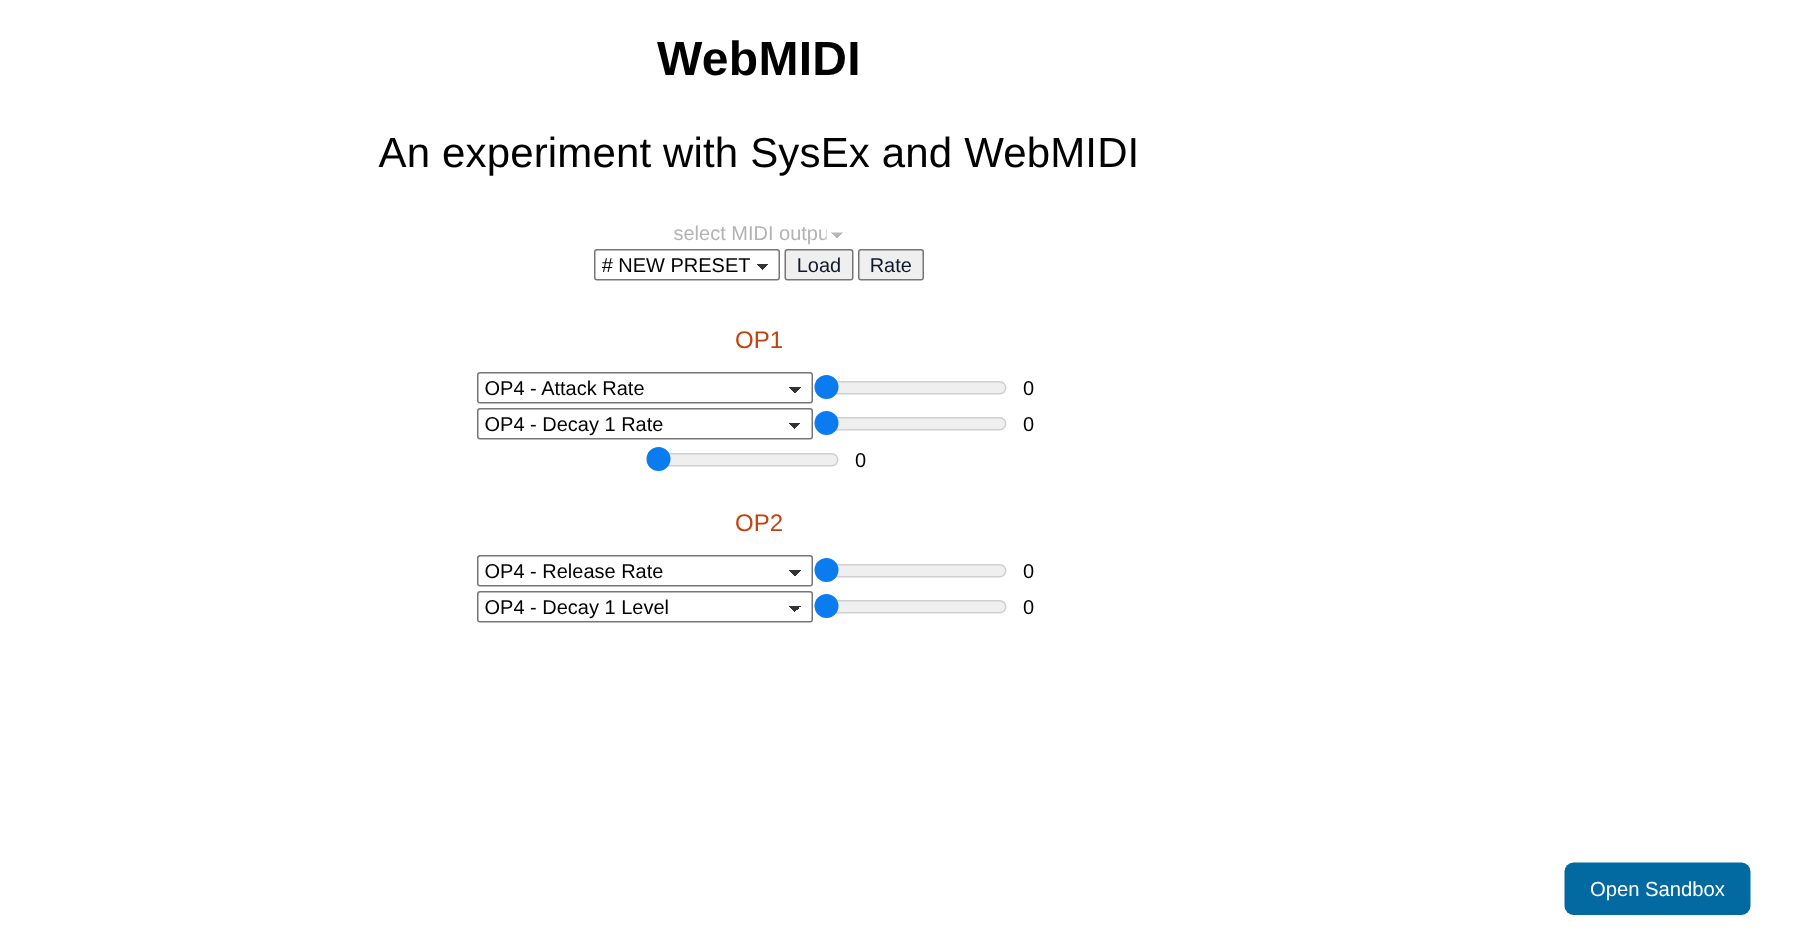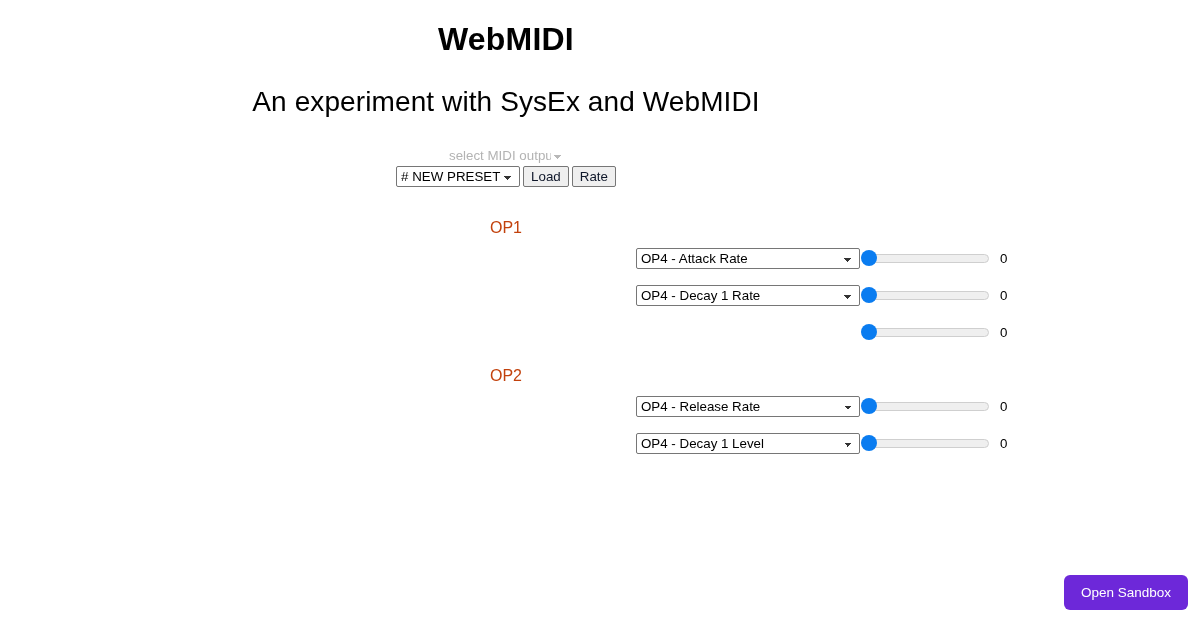--- a/index.html
+++ b/index.html
@@ -122,22 +122,22 @@
     color: #c2410c;
   }
 
   .op1-heading { padding-top: 33px; }
   .op2-heading { padding-top: 25px; }
 
   .param-list {
     margin-top: 12px;
     display: flex;
     flex-direction: column;
-    align-items: flex-end;
-    gap: 16px;
+    align-items: center;
+    gap: 3px;
   }
 
   .param-row {
     display: flex;
     align-items: center;
     height: 21px;
   }
 
   select.param-select {
     width: 224px;
@@ -179,23 +179,23 @@
     line-height: 21px;
     color: #000000;
     margin-left: 11px;
     min-width: 12px;
     text-align: left;
   }
 
   
   .sandbox-button {
     position: absolute;
-    right: 12px;
+    right: 33px;
     bottom: 20px;
-    background: #6d28d9;
+    background: #0369a1;
     color: #ffffff;
     font-family: "Liberation Sans", sans-serif;
     font-size: 13.5px;
     line-height: 1;
     padding: 11px 17px;
     border: none;
     border-radius: 6px;
     cursor: pointer;
   }
 </style>

